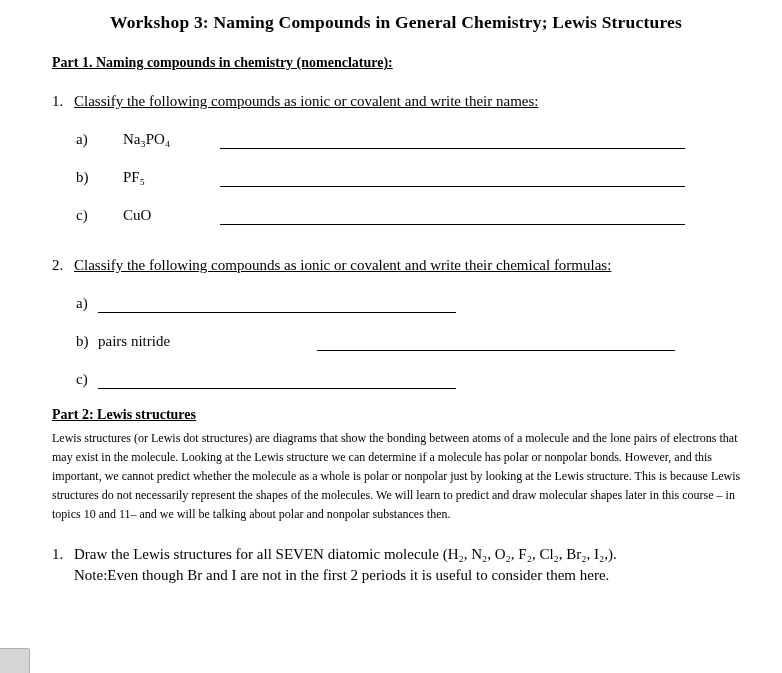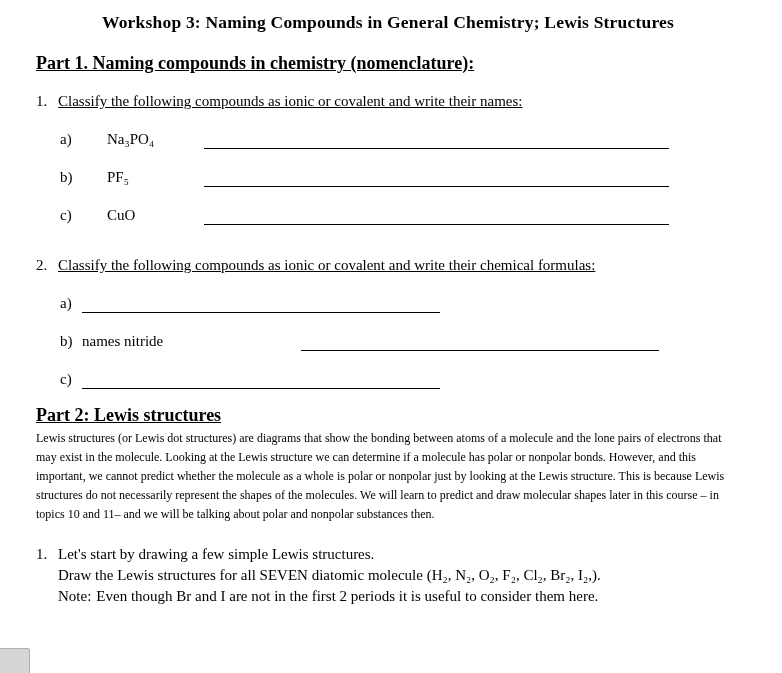--- a/index.html
+++ b/index.html
@@ -5,32 +5,32 @@
   * { margin: 0; padding: 0; box-sizing: border-box; }
   html, body { background: #ffffff; }
   body {
     width: 782px;
     height: 673px;
     position: relative;
     overflow: hidden;
     font-family: "Liberation Serif", "DejaVu Serif", serif;
     color: #000000;
   }
-  .doc { padding: 12px 42px 0 36px; }
+  .doc { padding: 12px 42px 0 52px; }
 
   .title {
     font-size: 17.5px;
     font-weight: bold;
     text-align: center;
     letter-spacing: 0.2px;
   }
 
   .part-heading {
     margin-top: 20px;
-    font-size: 18px;
+    font-size: 14px;
     font-weight: bold;
     text-decoration: underline;
     line-height: 20px;
   }
   .part-heading.p2 { margin-top: 16px; }
 
   .question {
     display: flex;
     margin-top: 18px;
     font-size: 15px;
@@ -65,21 +65,21 @@
     margin-top: 4px;
     font-size: 12px;
     line-height: 19px;
     width: 700px;
     text-align: left;
   }
 
   .question.p2q { margin-top: 20px; line-height: 21px; }
   .q-multi { flex: 1; }
   .q-multi > div { margin-top: 0; }
-  .note-label { margin-right: 5px; }
+  .note-label { }
 
   .corner-artifact {
     position: absolute;
     left: 0;
     bottom: 0;
     width: 30px;
     height: 25px;
     background: #d6d6d6;
     border: 1px solid #aeaeae;
     border-left: none;
@@ -124,37 +124,36 @@
     <span class="q-text">Classify the following compounds as ionic or covalent and write their chemical formulas:</span>
   </div>
 
   <div class="item-row w2">
     <span class="item-label">a)</span>
     <span class="answer-line"></span>
   </div>
 
   <div class="item-row w2">
     <span class="item-label">b)</span>
-    <span class="item-compound">names nitride</span>
+    <span class="item-compound">pairs nitride</span>
     <span class="answer-line"></span>
   </div>
 
   <div class="item-row w2">
     <span class="item-label">c)</span>
     <span class="answer-line"></span>
   </div>
 
   <div class="part-heading p2">Part 2: Lewis structures</div>
 
   <p class="intro">Lewis structures (or Lewis dot structures) are diagrams that show the bonding between atoms of a molecule and the lone pairs of electrons that may exist in the molecule. Looking at the Lewis structure we can determine if a molecule has polar or nonpolar bonds. However, and this important, we cannot predict whether the molecule as a whole is polar or nonpolar just by looking at the Lewis structure.  This is because Lewis structures do not necessarily represent the shapes of the molecules. We will learn to predict and draw molecular shapes later in this course – in topics 10 and 11–  and we will be talking about polar and nonpolar substances then.</p>
 
   <div class="question p2q">
     <span class="q-num">1.</span>
     <div class="q-multi">
-      <div>Let's start by drawing a few simple Lewis structures.</div>
       <div>Draw the Lewis structures for all SEVEN diatomic molecule (H₂, N₂, O₂, F₂, Cl₂, Br₂, I₂,).</div>
       <div>
         <span class="note-label">Note:</span><span>Even though Br and I are not in the first 2 periods it is useful to consider them here.</span>
       </div>
     </div>
   </div>
 
 </div>
 
 <div class="corner-artifact"></div>

